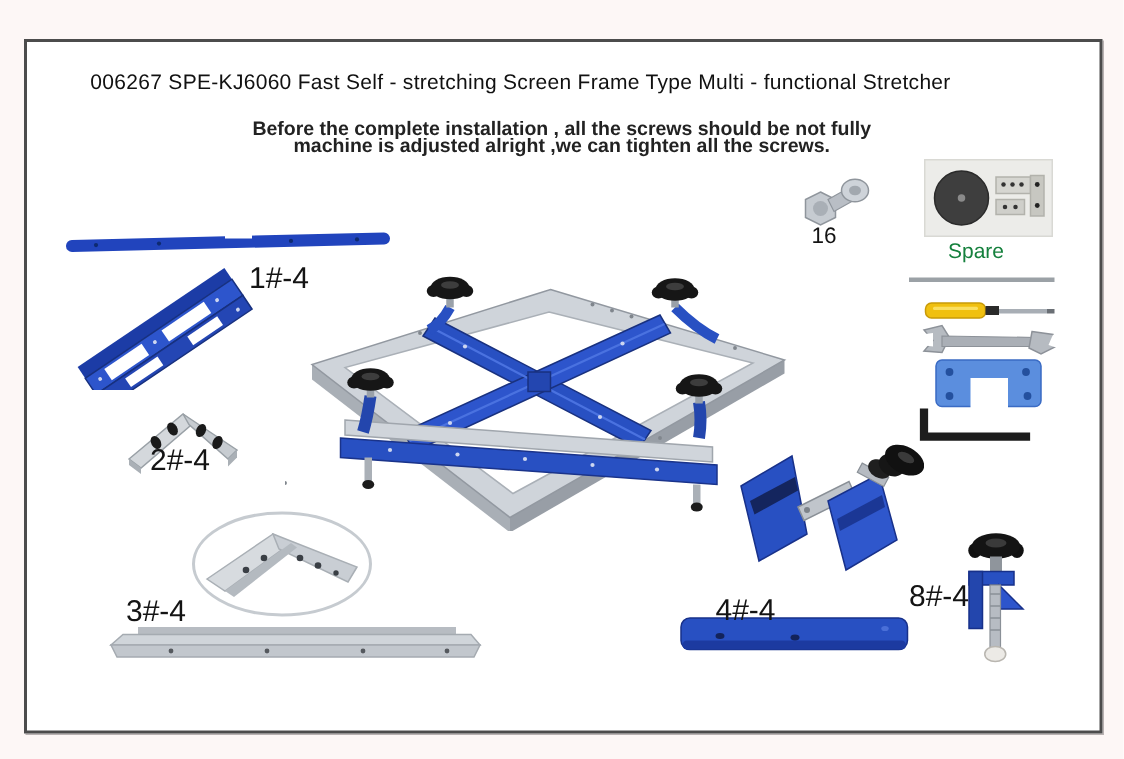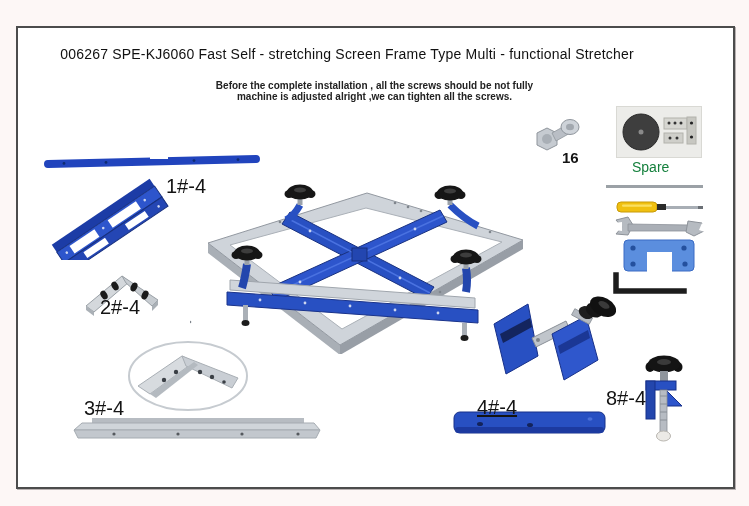--- a/index.html
+++ b/index.html
@@ -16,21 +16,21 @@
     background: #ffffff;
     border: 2px solid #4c4c4c;
     box-shadow: 1px 1px 0 #b9b2b2;
   }
   .title {
     position: absolute; left: 17px; top: 46px; width: 660px;
     text-align: center; font-size: 14px; color: #111; letter-spacing: 0.2px;
   }
   .instructions {
     position: absolute; left: 0; top: 80px; width: 749px;
-    text-align: center; font-size: 10px; font-weight: bold; color: #222;
+    text-align: center; font-size: 13px; font-weight: bold; color: #222;
     line-height: 11px;
   }
   .part-label {
     position: absolute; font-size: 20px; color: #141414; white-space: nowrap;
   }
   .small-label { position: absolute; font-size: 15px; color: #141414; }
   .spare-label { position: absolute; font-size: 14px; color: #15803d; }
   .watermark {
     position: absolute; left: 292px; top: 220px;
     font-size: 42px; font-weight: bold; letter-spacing: 7px;
@@ -214,21 +214,21 @@
     </g>
   </svg>
 
   <svg style="left:450px; top:408px;" width="160" height="34" viewBox="0 0 160 34">
     <rect x="4" y="4" width="151" height="21" rx="6" fill="#2850c2" stroke="#17308a" stroke-width="1"></rect>
     <rect x="5" y="19" width="149" height="6" rx="3" fill="#1c3aa0"></rect>
     <ellipse cx="30" cy="16" rx="3" ry="2" fill="#13235a"></ellipse>
     <ellipse cx="80" cy="17" rx="3" ry="2" fill="#13235a"></ellipse>
     <ellipse cx="140" cy="11" rx="2.5" ry="1.7" fill="#4a6fd8"></ellipse>
   </svg>
-  <div class="part-label" style="left:477px; top:396px;text-decoration:underline;">4#-4</div>
+  <div class="part-label" style="left:477px; top:396px;">4#-4</div>
 
   <svg style="left:636px; top:354px;" width="58" height="98" viewBox="0 0 58 98">
     <ellipse cx="14" cy="13" rx="4.5" ry="5" fill="#111111"></ellipse>
     <ellipse cx="42" cy="13" rx="4.5" ry="5" fill="#111111"></ellipse>
     <ellipse cx="28" cy="10" rx="16" ry="8.5" fill="#141414"></ellipse>
     <ellipse cx="28" cy="8" rx="7" ry="3" fill="#3a3a3a"></ellipse>
     <rect x="24" y="17" width="8" height="10" fill="#8f959c"></rect>
     <rect x="10" y="27" width="30" height="9" fill="#2850c2" stroke="#17308a" stroke-width="1"></rect>
     <rect x="10" y="27" width="9" height="38" fill="#2346ad" stroke="#17308a" stroke-width="1"></rect>
     <polygon points="30,36 46,52 30,52" fill="#2d55cc" stroke="#17308a" stroke-width="1"></polygon>
@@ -241,21 +241,21 @@
   </svg>
   <div class="part-label" style="left:606px; top:387px;">8#-4</div>
 
   <svg style="left:532px; top:114px;" width="50" height="40" viewBox="0 0 50 40">
     <polygon points="15,14 25,19 25,31 15,36 5,31 5,19" fill="#c6cbd1" stroke="#8f959c" stroke-width="1"></polygon>
     <circle cx="15" cy="25" r="5" fill="#a9afb6"></circle>
     <polygon points="20,19 36,10 40,18 24,27" fill="#b9bec5" stroke="#8f959c" stroke-width="0.8"></polygon>
     <ellipse cx="38" cy="13" rx="9" ry="7.5" fill="#ced3d9" stroke="#8f959c" stroke-width="1"></ellipse>
     <ellipse cx="38" cy="13" rx="4" ry="3.2" fill="#a2a8af"></ellipse>
   </svg>
-  <div class="small-label" style="left:562px; top:149px;font-weight:bold;">16</div>
+  <div class="small-label" style="left:541px; top:149px;">16</div>
 
   <div class="spare-box"></div>
   <svg style="left:616px; top:106px;" width="86" height="52" viewBox="0 0 86 52">
     <circle cx="25" cy="26" r="18" fill="#3e3e3e" stroke="#2a2a2a" stroke-width="1"></circle>
     <circle cx="25" cy="26" r="2.5" fill="#8a8a8a"></circle>
     <rect x="48" y="12" width="23" height="11" fill="#d6d6d1" stroke="#b2b2ac" stroke-width="1"></rect>
     <circle cx="53" cy="17" r="1.5" fill="#333"></circle>
       <circle cx="59" cy="17" r="1.5" fill="#333"></circle>
       <circle cx="65" cy="17" r="1.5" fill="#333"></circle>
     <rect x="48" y="27" width="19" height="10" fill="#cfcfca" stroke="#b2b2ac" stroke-width="1"></rect>

